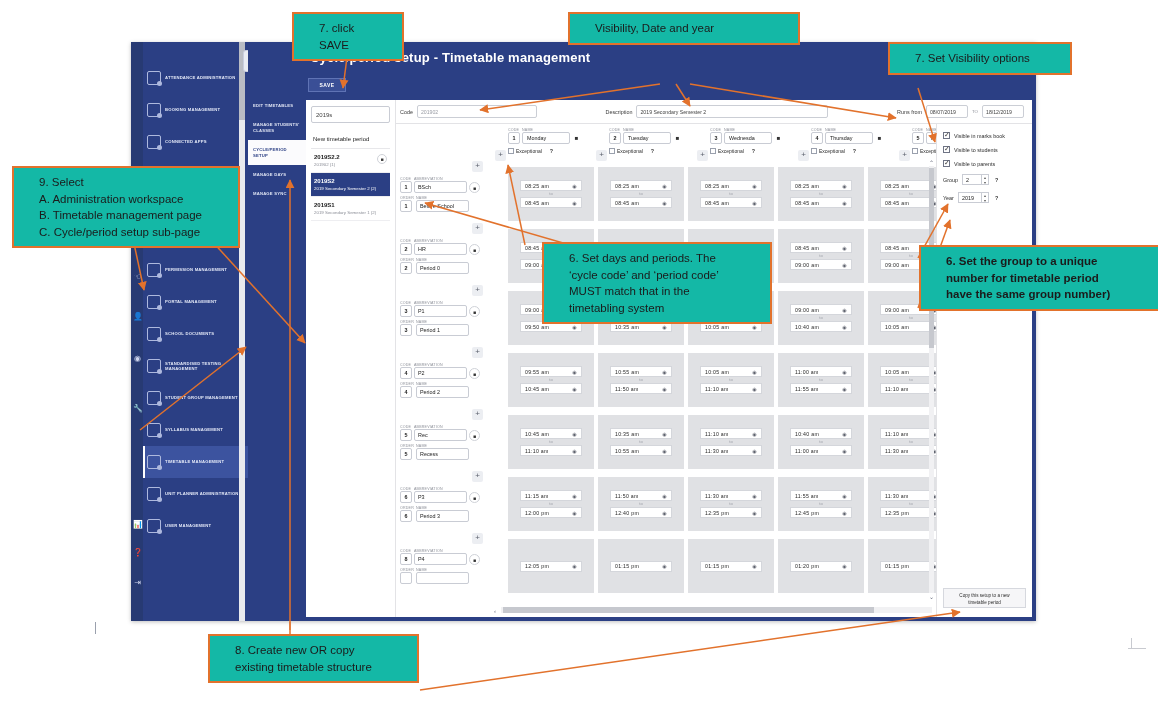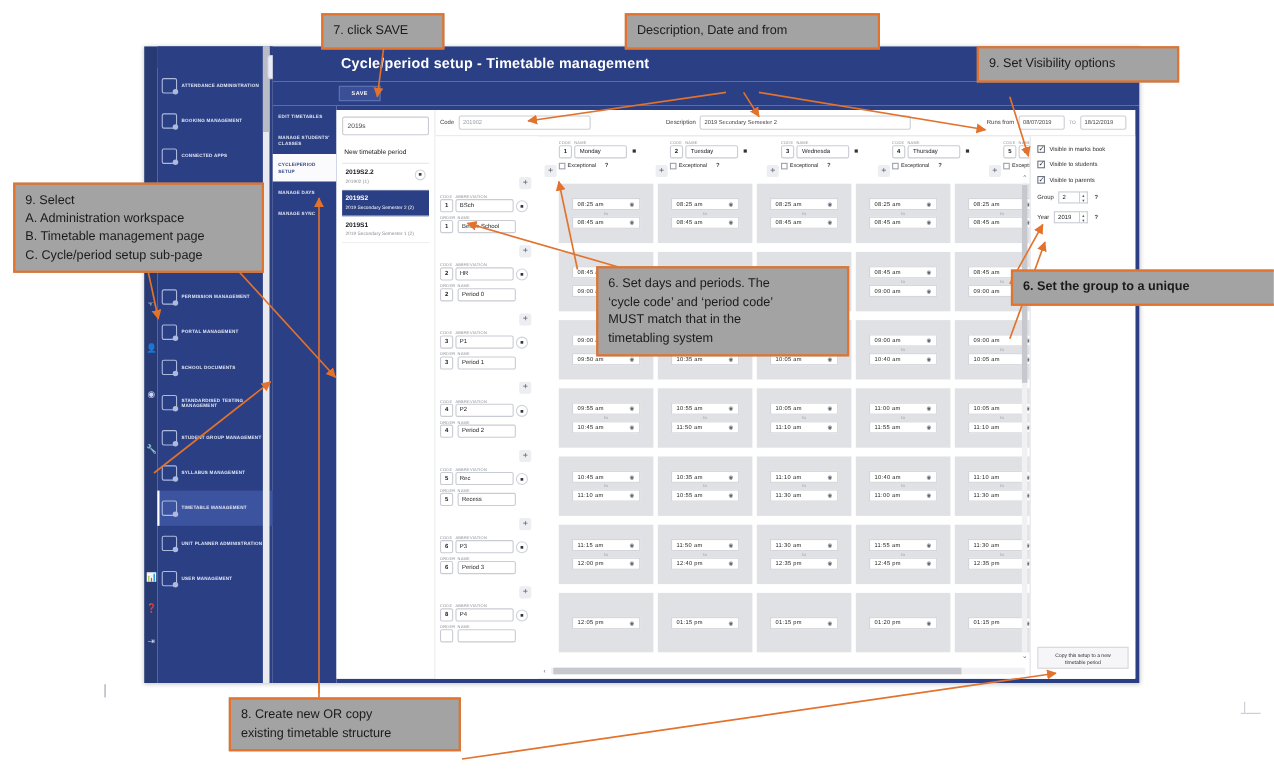--- a/index.html
+++ b/index.html
@@ -159,22 +159,22 @@
          text-align:center; line-height:7px; }
   .hscroll{ position:absolute; left:105px; right:100px; bottom:4px; height:6px; background:#f1f1f3; }
   .hthumb{ position:absolute; left:2px; top:0; width:86%; height:6px; background:#c6c8ce; }
   .hcap{ position:absolute; bottom:3px; font-size:6px; color:#63687a; }
 
   
   .winscroll{ position:absolute; left:108px; top:0; width:6px; height:100%; background:#e9eaee; }
   .winthumb{ position:absolute; left:0; top:0; width:6px; height:78px; background:#b9bcc4; }
 
   
-  .callout{ position:absolute; background:#a3a3a3; border:2px solid #e2722c;
-            font-size:11.5px; line-height:16.5px; color:#1b1b1b; padding:6px 9px; }
+  .callout{ position:absolute; background:#14b8a6; border:2px solid #e2722c;
+            font-size:11.5px; line-height:16.5px; color:#1b1b1b; padding:6px 25px; }
   .wavy{ border-bottom:1.5px dotted #d33; }
 
   svg.arrows{ position:absolute; left:0; top:0; width:1158px; height:706px; pointer-events:none; }
 
   .pg-line{ position:absolute; left:95px; top:622px; width:1px; height:12px; background:#9aa0ad; }
   .pg-line2{ position:absolute; left:1128px; top:648px; width:18px; height:1px; background:#c8cad0; }
   .pg-line3{ position:absolute; left:1131px; top:638px; width:1px; height:10px; background:#c8cad0; }
 </style>
 </head>
 <body>
@@ -1088,33 +1088,35 @@
 B. Timetable management page
 C. Cycle/period setup sub-page</div>
 </div>
 
 <div class="callout" style="left:208px; top:634px; width:211px;">
   <div style="white-space:pre-line;">8. Create new OR copy
 existing timetable structure</div>
 </div>
 
 <div class="callout" style="left:568px; top:12px; width:232px;">
-  <div>Description, Date and from</div>
+  <div>Visibility, Date and year</div>
 </div>
 
 <div class="callout" style="left:542px; top:242px; width:230px;">
   <div style="white-space:pre-line;">6. Set days and periods. The
 ‘cycle code’ and ‘period code’
 MUST match that in the
 timetabling system</div>
 </div>
 
 <div class="callout" style="left:888px; top:42px; width:184px;">
-  <div>9. Set Visibility options</div>
+  <div>7. Set Visibility options</div>
 </div>
 
 <div class="callout" style="left:919px; top:245px; width:243px;font-weight:bold;">
   <div>6. Set the group to a unique</div>
+  <div>number for timetable period</div>
+  <div>have the same group number)</div>
 </div>
 
 <div class="callout" style="left:292px; top:12px; width:112px;">
   <div>7. click SAVE</div>
 </div>
 
 </body></html>

